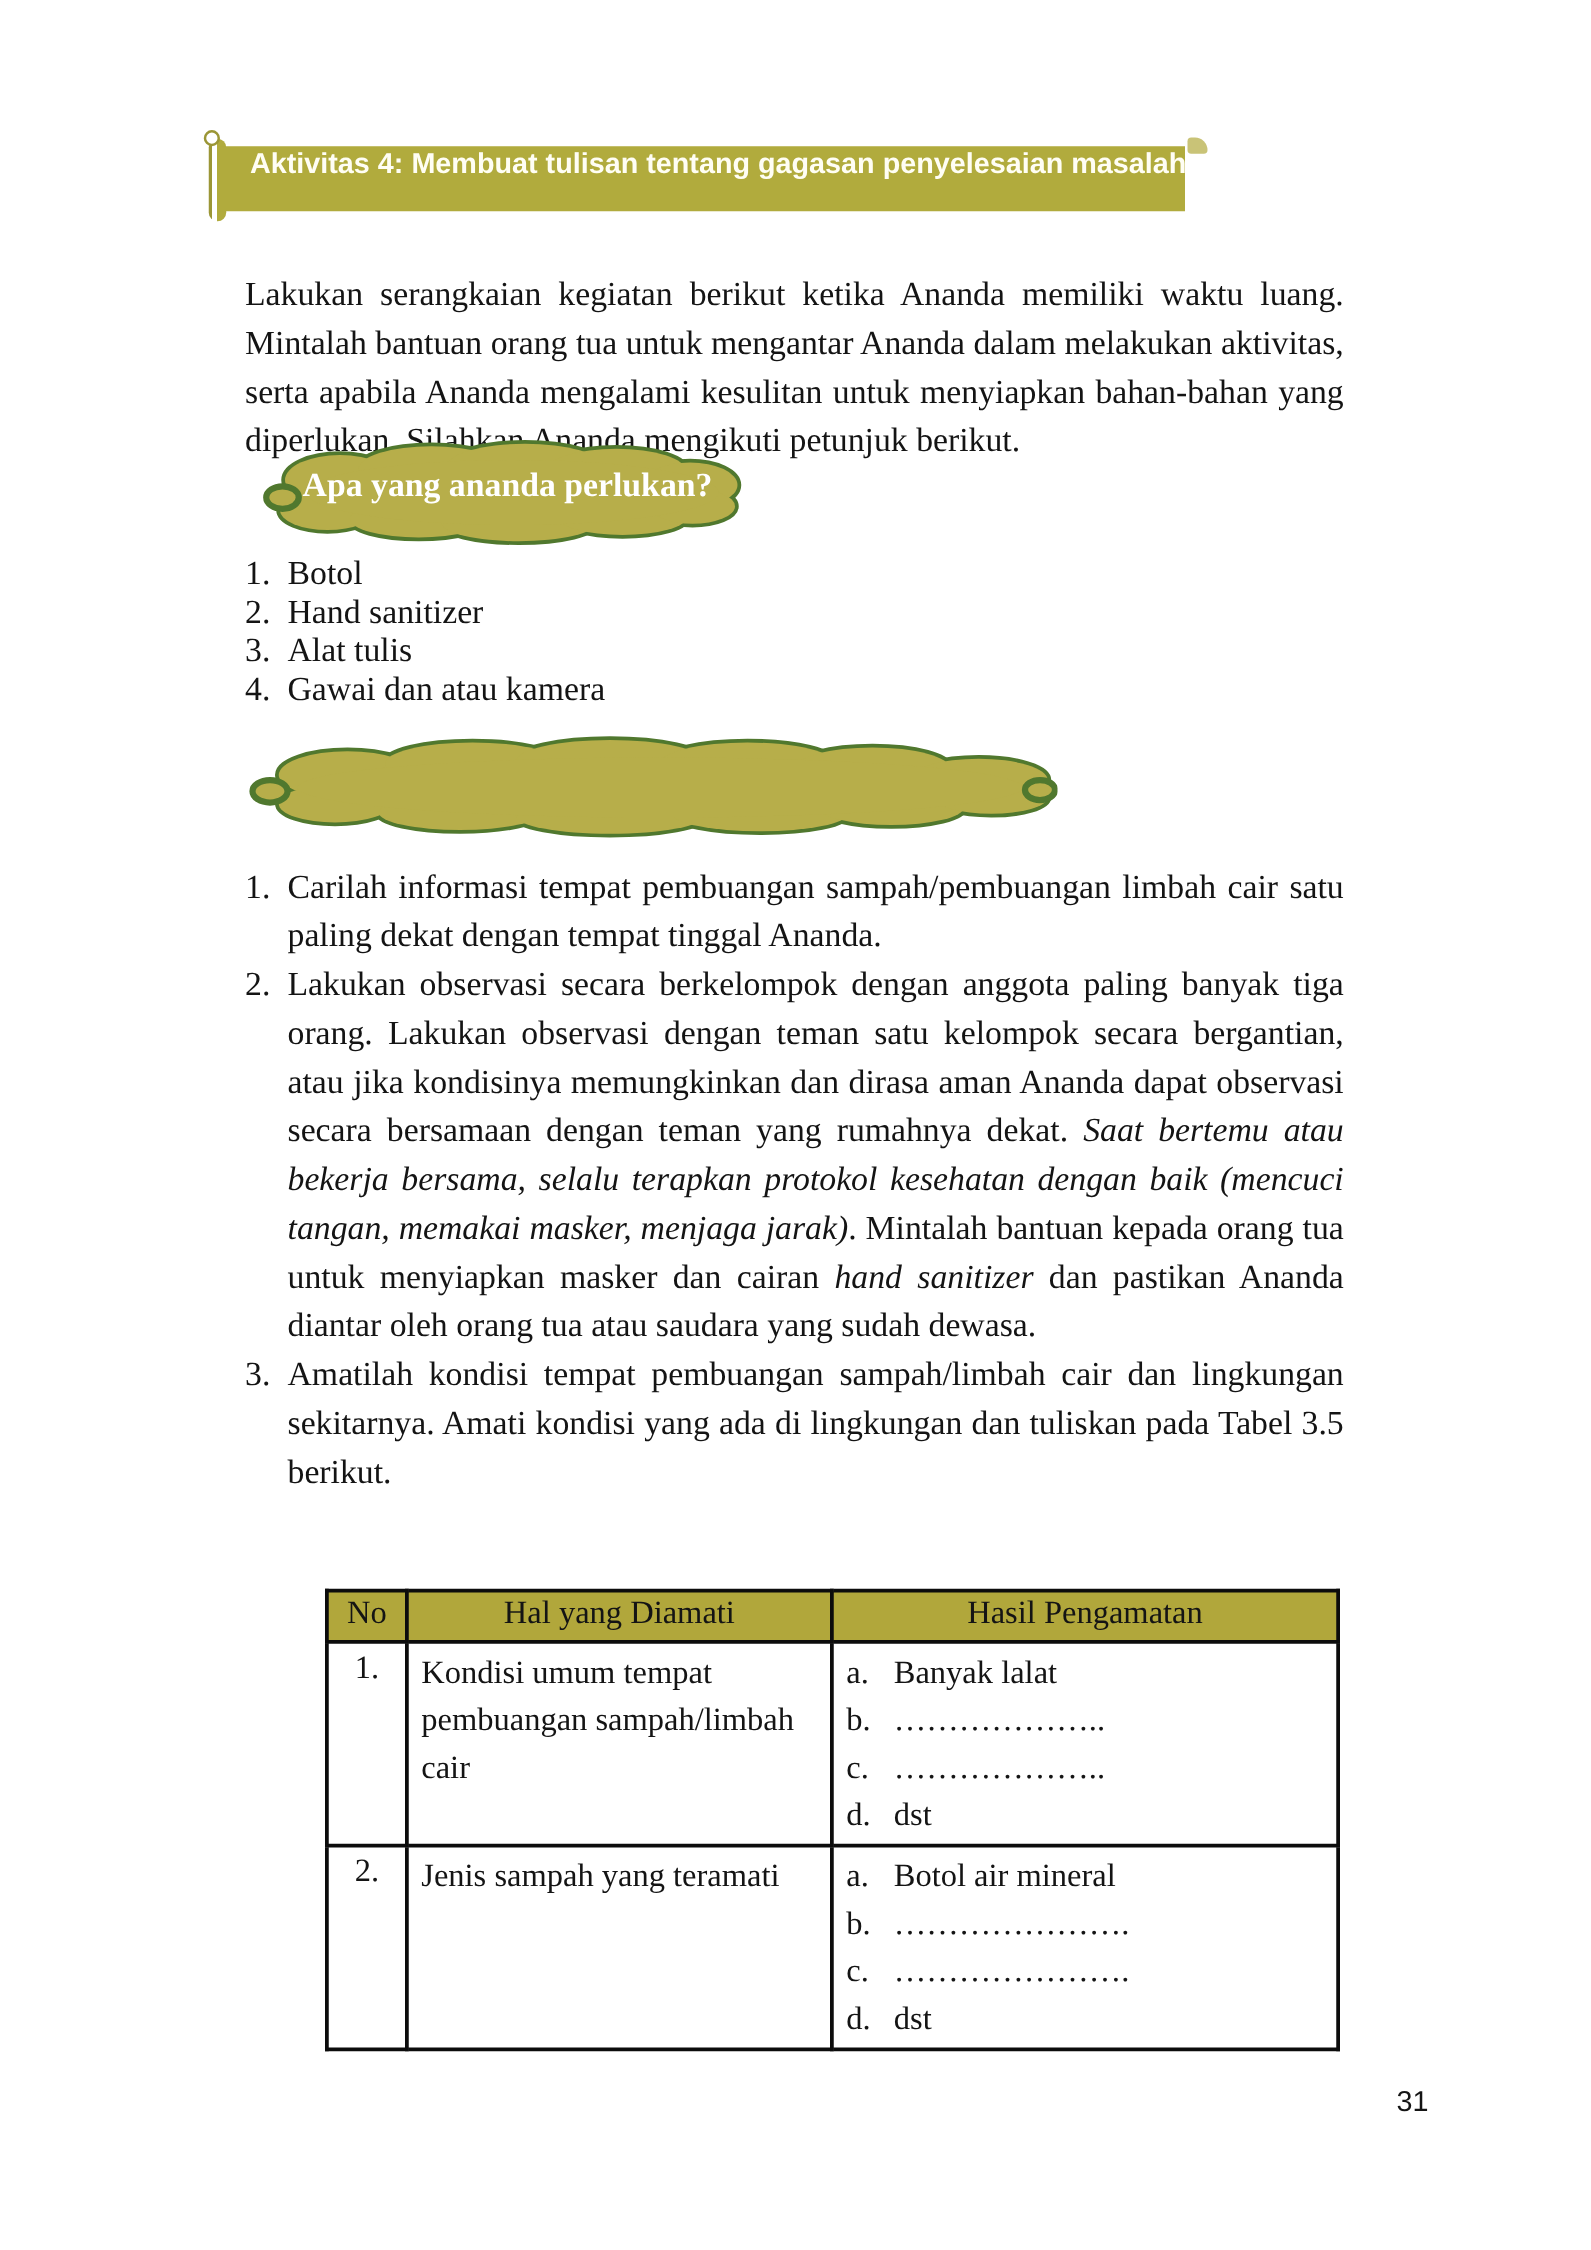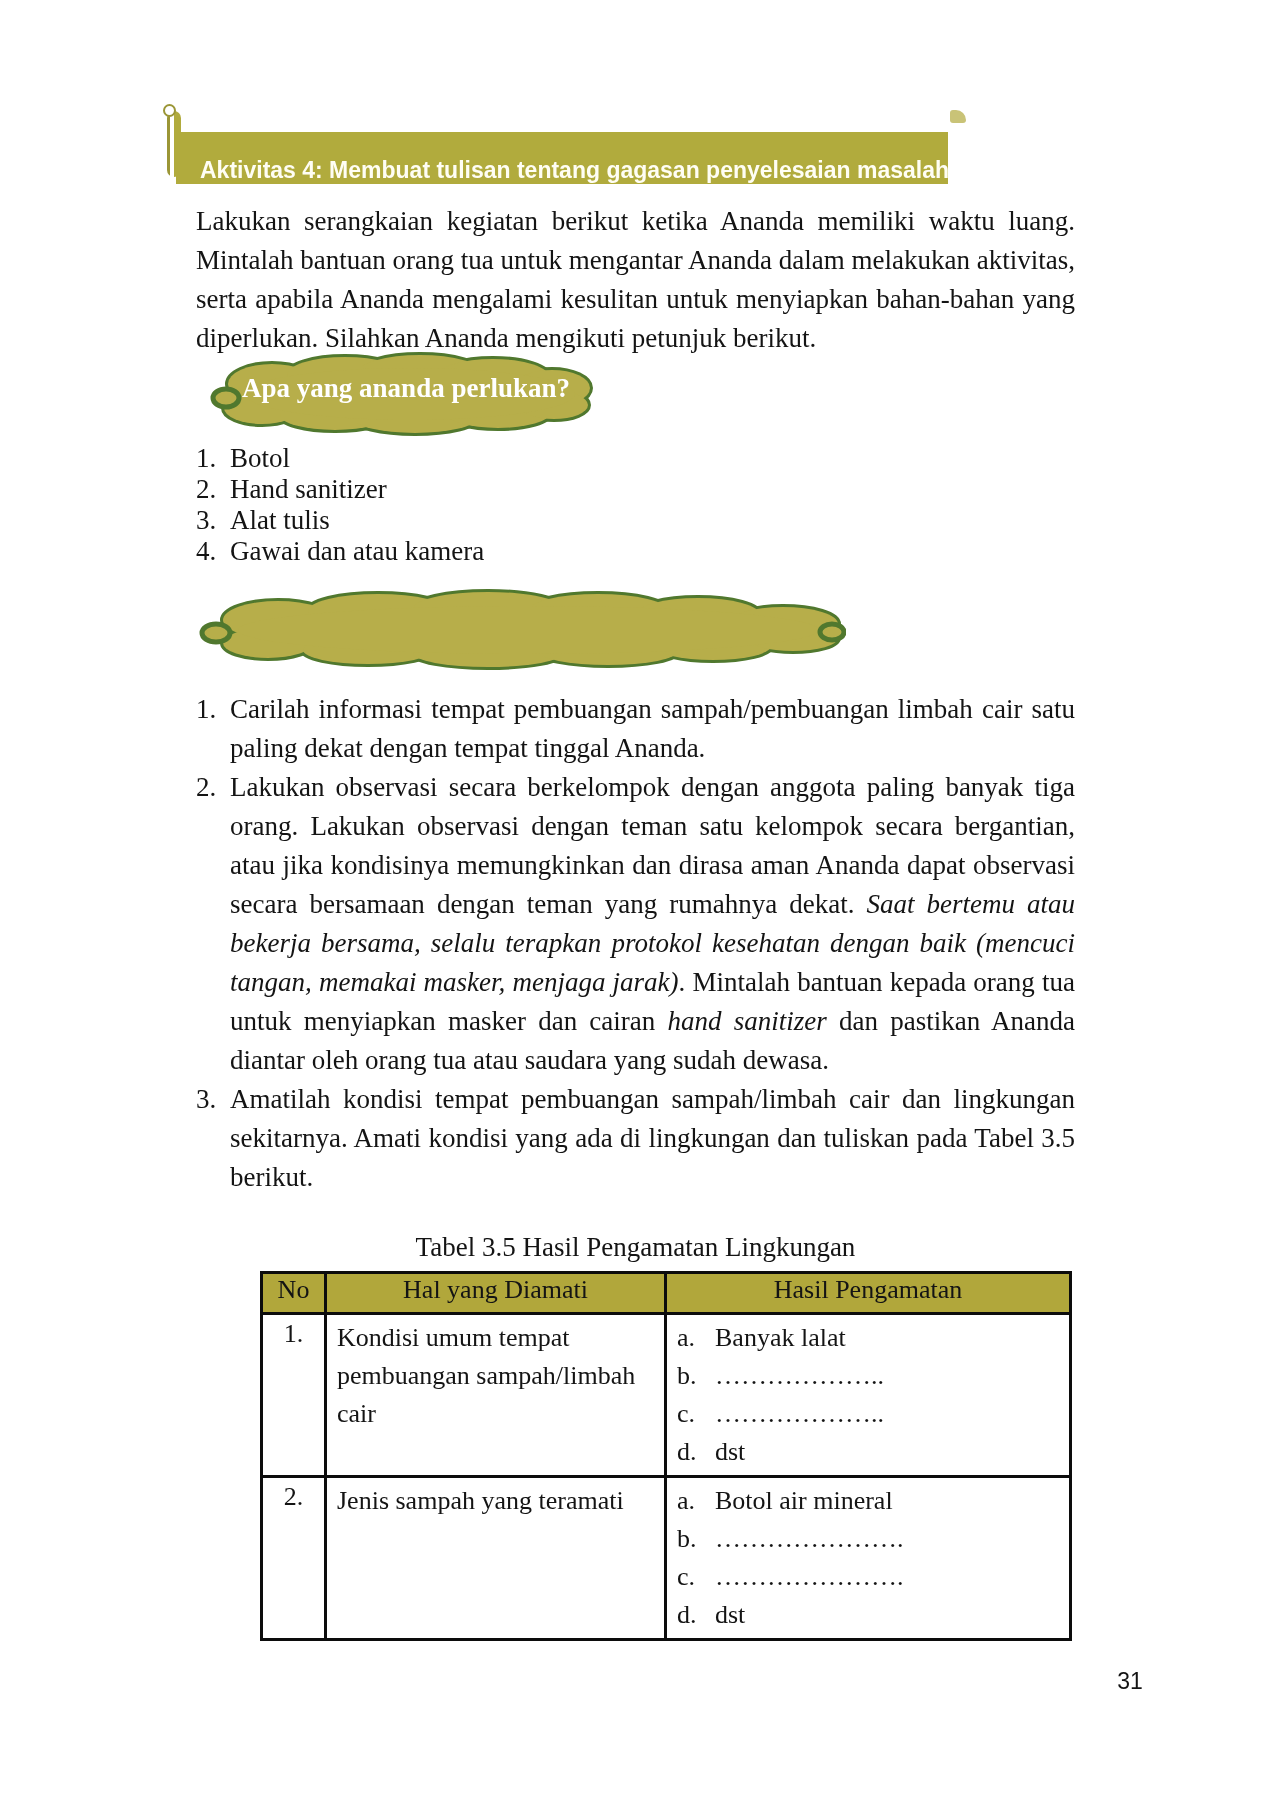--- a/index.html
+++ b/index.html
@@ -8,21 +8,21 @@
     width:1273px;height:1800px;
     background:#ffffff;
     font-family:"Liberation Serif","DejaVu Serif",serif;
     color:var(--body_text,#141414);
     overflow:hidden;
   }
   
   .banner{
     position:absolute;left:176px;top:117px;width:772px;height:52px;
     background:var(--banner_bg,#b1ab3d);
-    display:flex;align-items:flex-end;margin-top:15px;
+    display:flex;align-items:flex-start;
   }
   .banner-title{
     font-family:"Liberation Sans","DejaVu Sans",sans-serif;
     font-weight:bold;font-size:23px;color:var(--banner_text,#fffef4);
     padding-left:24px;white-space:nowrap;
   }
   .banner-roll{
     position:absolute;left:167px;top:111px;width:14px;height:66px;
     background:linear-gradient(90deg,#9b9636 0 3px,#ffffff 3px 7px,var(--banner_bg,#b1ab3d) 7px);
     border-radius:7px;
@@ -30,21 +30,21 @@
   .banner-roll-ring{
     position:absolute;left:163px;top:104px;width:9px;height:9px;
     border:2px solid #9b9636;border-radius:50%;background:#ffffff;
   }
   .banner-curl-right{
     position:absolute;left:950px;top:110px;width:16px;height:13px;
     background:#c9c377;border-radius:3px 10px 3px 3px;
   }
   
   .intro{
-    position:absolute;left:196px;top:202px;width:879px;
+    position:absolute;left:196px;top:216px;width:879px;
     font-size:27px;line-height:39px;text-align:justify;
   }
   
   .cloud-wrap{position:absolute;}
   .cloud-wrap svg{display:block;width:100%;height:100%;}
   .cloud-stroke{fill:var(--cloud_fill,#b7ae4a);stroke:var(--cloud_stroke,#50782e);stroke-width:6;}
   .cloud-fillonly{fill:var(--cloud_fill,#b7ae4a);stroke:none;}
   .cloud-curl{fill:var(--cloud_fill,#b7ae4a);stroke:var(--cloud_stroke,#50782e);stroke-width:5;}
   .cloud-label{
     position:absolute;left:0;top:0;right:0;bottom:12px;
@@ -184,21 +184,20 @@
     <div class="step">
       <span class="num">2.</span>
       <div class="txt"><span>Lakukan observasi secara berkelompok dengan anggota paling banyak tiga orang. Lakukan observasi dengan teman satu kelompok secara bergantian, atau jika kondisinya memungkinkan dan dirasa aman Ananda dapat observasi secara bersamaan dengan teman yang rumahnya dekat. </span><span class="it">Saat bertemu atau bekerja bersama, selalu terapkan protokol kesehatan dengan baik (mencuci tangan, memakai masker, menjaga jarak)</span><span>. Mintalah bantuan kepada orang tua untuk menyiapkan masker dan cairan </span><span class="it">hand sanitizer</span><span> dan pastikan Ananda diantar oleh orang tua atau saudara yang sudah dewasa.</span></div>
     </div>
     <div class="step">
       <span class="num">3.</span>
       <div class="txt"><span>Amatilah kondisi tempat pembuangan sampah/limbah cair dan lingkungan sekitarnya. Amati kondisi yang ada di lingkungan dan tuliskan pada Tabel 3.5 berikut.</span></div>
     </div>
   </div>
 
-  <div class="tbl-caption">Tabel 3.5 Hasil Pengamatan Lingkungan</div>
 
   <table class="obs">
     <colgroup>
       <col class="col-no">
         <col class="col-hal">
         <col>
     </colgroup>
     <thead>
       <tr>
         <th>No</th>

